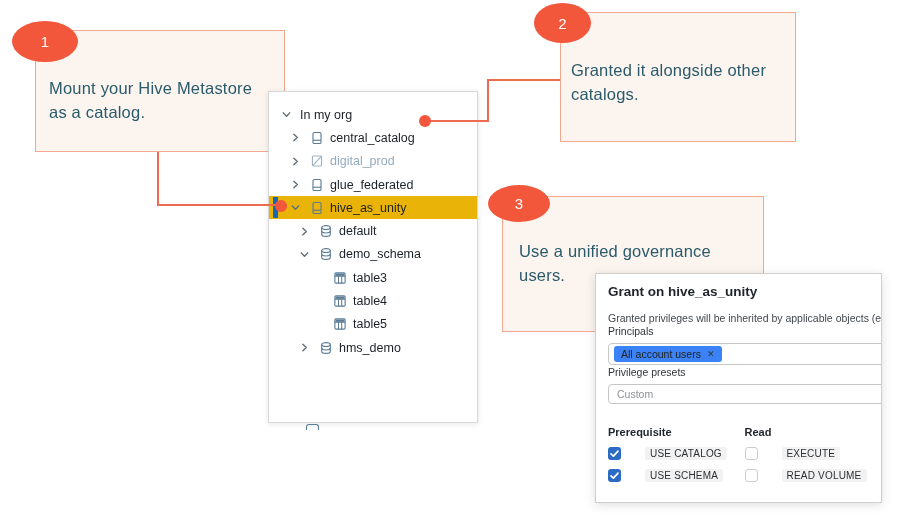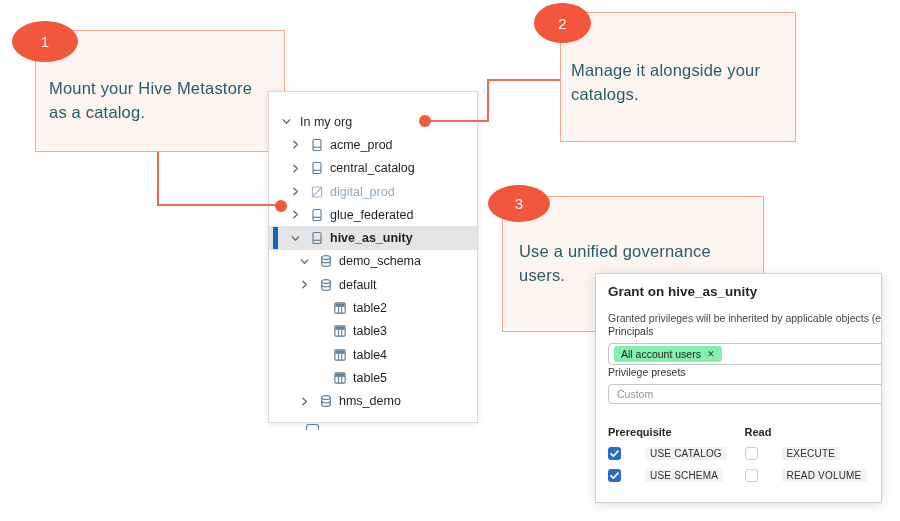--- a/index.html
+++ b/index.html
@@ -30,47 +30,47 @@
   #dot1{left:275px;top:200px;}
   #c2h1{left:489px;top:79px;width:71px;}
   #c2v{left:487px;top:79px;height:43px;}
   #c2h2{left:427px;top:120px;width:62px;}
   #dot2{left:419px;top:115px;}
   .dot{position:absolute;width:12px;height:12px;border-radius:50%;background:var(--accent);z-index:3;}
 
   
   .tree{position:absolute;left:268px;top:91px;width:210px;height:332px;background:#fff;
         border:1px solid #d8d8d8;box-shadow:0 1px 6px rgba(0,0,0,.10);z-index:2;
-        box-sizing:border-box;padding-top:18px;overflow:hidden;text-align:center;}
+        box-sizing:border-box;padding-top:11px;overflow:hidden;text-align:center;}
   .tree-row{height:23.3px;display:flex;align-items:center;position:relative;
             font-size:12.5px;color:#1b2127;box-sizing:border-box;}
   .d0{padding-left:11px;} .d1{padding-left:20px;} .d2{padding-left:29px;} .d3{padding-left:43px;}
   .chev{width:13px;height:13px;flex:0 0 13px;display:flex;align-items:center;justify-content:center;
         margin-right:7px;color:#5c6b76;}
   .tree-icon{width:15px;height:15px;flex:0 0 15px;display:flex;align-items:center;justify-content:center;
         margin-right:6px;color:var(--tree-icon);}
   .tree-label{white-space:nowrap;}
-  .tree-row.selected{background:#e5e5e5;font-weight:bold;}
+  .tree-row.selected{background:#eab308;}
   .tree-row.selected::before{content:"";position:absolute;left:4px;top:1px;bottom:1px;width:5px;
         background:var(--selection-blue);}
   .tree-row.muted .tree-label{color:#93abbe;}
   .tree-row.muted .tree-icon{color:#9db3c6;}
   .clipped-icon{position:absolute;left:306px;top:424px;width:13px;height:6px;z-index:2;
         border:1.4px solid var(--tree-icon);border-bottom:none;border-radius:3px 3px 0 0;box-sizing:border-box;}
 
   
   .modal{position:absolute;left:595px;top:273px;width:287px;height:230px;background:#fff;
          border:1px solid #cfcfcf;box-shadow:0 2px 10px rgba(0,0,0,.13);z-index:4;
          box-sizing:border-box;padding:10px 0 0 12px;overflow:hidden;}
   .modal-title{font-size:13.5px;font-weight:bold;color:#1e2429;}
   .modal-desc{font-size:10.5px;color:#43484d;white-space:nowrap;margin-top:13px;}
   .field-label{font-size:10.5px;color:#2f353a;margin-top:1px;}
   .principals-field{margin-top:6px;height:22px;border:1px solid #c6c6c6;border-radius:4px;width:310px;
          display:flex;align-items:center;padding-left:5px;box-sizing:border-box;background:#fff;}
-  .chip{background:#86efac;border-radius:3px;height:16px;display:flex;align-items:center;gap:6px;
+  .chip{background:#3b82f6;border-radius:3px;height:16px;display:flex;align-items:center;gap:6px;
         padding:0 7px;font-size:10.5px;color:#222;}
   .chip-x{font-size:9px;color:#33383d;line-height:1;}
   .custom-field{margin-top:6px;height:20px;border:1px solid #c6c6c6;border-radius:4px;width:310px;
         display:flex;align-items:center;padding-left:8px;box-sizing:border-box;
         font-size:10.5px;color:#8e9296;background:#fff;}
   .priv-row{display:flex;margin-top:22px;}
   .priv-col{width:158px;}
   .priv-header{font-weight:bold;font-size:11px;color:#23272c;}
   .priv-item{display:flex;align-items:center;gap:24px;margin-top:9px;}
   .checkbox{width:13px;height:13px;border-radius:3px;box-sizing:border-box;flex:0 0 13px;
@@ -86,21 +86,21 @@
 <div class="canvas">
 
   <div class="callout" id="callout1">
     <div class="callout-text">Mount your Hive Metastore as a catalog.</div>
   </div>
   <div class="badge" id="badge1">
     <span>1</span>
   </div>
 
   <div class="callout" id="callout2">
-    <div class="callout-text">Manage it alongside your catalogs.</div>
+    <div class="callout-text">Granted it alongside other catalogs.</div>
   </div>
   <div class="badge" id="badge2">
     <span>2</span>
   </div>
 
   <div class="callout" id="callout3">
     <div class="callout-text">Use a unified governance users.</div>
   </div>
   <div class="badge" id="badge3">
     <span>3</span>
@@ -129,120 +129,93 @@
             <svg viewBox="0 0 12 12" width="11" height="11" fill="none" stroke="currentColor" stroke-width="1.5" stroke-linecap="round" stroke-linejoin="round">
               <path d="M4.2 2.5 L8 6 L4.2 9.5"></path>
             </svg>
           </span>
     <span class="tree-icon">
             <svg viewBox="0 0 15 15" width="14" height="14" fill="none" stroke="currentColor" stroke-width="1.2">
               <rect x="3.2" y="1.6" width="8.6" height="11.8" rx="1.4"></rect>
               <path d="M3.2 9.9 h8.6"></path>
             </svg>
           </span>
-    <span class="tree-label">acme_prod</span>
+    <span class="tree-label">central_catalog</span>
+  </div>
+        <div class="tree-row d1 muted">
+    <span class="chev">
+            <svg viewBox="0 0 12 12" width="11" height="11" fill="none" stroke="currentColor" stroke-width="1.5" stroke-linecap="round" stroke-linejoin="round">
+              <path d="M4.2 2.5 L8 6 L4.2 9.5"></path>
+            </svg>
+          </span>
+    <span class="tree-icon">
+            <svg viewBox="0 0 15 15" width="14" height="14" fill="none" stroke="currentColor" stroke-width="1.2">
+              <rect x="2.6" y="2.2" width="9.8" height="10.6" rx="1"></rect>
+              <path d="M12.1 2.5 L2.9 12.5"></path>
+            </svg>
+          </span>
+    <span class="tree-label">digital_prod</span>
   </div>
         <div class="tree-row d1">
     <span class="chev">
             <svg viewBox="0 0 12 12" width="11" height="11" fill="none" stroke="currentColor" stroke-width="1.5" stroke-linecap="round" stroke-linejoin="round">
               <path d="M4.2 2.5 L8 6 L4.2 9.5"></path>
             </svg>
           </span>
     <span class="tree-icon">
             <svg viewBox="0 0 15 15" width="14" height="14" fill="none" stroke="currentColor" stroke-width="1.2">
               <rect x="3.2" y="1.6" width="8.6" height="11.8" rx="1.4"></rect>
               <path d="M3.2 9.9 h8.6"></path>
             </svg>
           </span>
-    <span class="tree-label">central_catalog</span>
-  </div>
-        <div class="tree-row d1 muted">
-    <span class="chev">
-            <svg viewBox="0 0 12 12" width="11" height="11" fill="none" stroke="currentColor" stroke-width="1.5" stroke-linecap="round" stroke-linejoin="round">
-              <path d="M4.2 2.5 L8 6 L4.2 9.5"></path>
-            </svg>
-          </span>
-    <span class="tree-icon">
-            <svg viewBox="0 0 15 15" width="14" height="14" fill="none" stroke="currentColor" stroke-width="1.2">
-              <rect x="2.6" y="2.2" width="9.8" height="10.6" rx="1"></rect>
-              <path d="M12.1 2.5 L2.9 12.5"></path>
-            </svg>
-          </span>
-    <span class="tree-label">digital_prod</span>
-  </div>
-        <div class="tree-row d1">
-    <span class="chev">
-            <svg viewBox="0 0 12 12" width="11" height="11" fill="none" stroke="currentColor" stroke-width="1.5" stroke-linecap="round" stroke-linejoin="round">
-              <path d="M4.2 2.5 L8 6 L4.2 9.5"></path>
+    <span class="tree-label">glue_federated</span>
+  </div>
+        <div class="tree-row d1 selected">
+    <span class="chev">
+            <svg viewBox="0 0 12 12" width="11" height="11" fill="none" stroke="currentColor" stroke-width="1.5" stroke-linecap="round" stroke-linejoin="round">
+              <path d="M2.5 4.2 L6 8 L9.5 4.2"></path>
             </svg>
           </span>
     <span class="tree-icon">
             <svg viewBox="0 0 15 15" width="14" height="14" fill="none" stroke="currentColor" stroke-width="1.2">
               <rect x="3.2" y="1.6" width="8.6" height="11.8" rx="1.4"></rect>
               <path d="M3.2 9.9 h8.6"></path>
             </svg>
           </span>
-    <span class="tree-label">glue_federated</span>
-  </div>
-        <div class="tree-row d1 selected">
-    <span class="chev">
-            <svg viewBox="0 0 12 12" width="11" height="11" fill="none" stroke="currentColor" stroke-width="1.5" stroke-linecap="round" stroke-linejoin="round">
-              <path d="M2.5 4.2 L6 8 L9.5 4.2"></path>
-            </svg>
-          </span>
-    <span class="tree-icon">
-            <svg viewBox="0 0 15 15" width="14" height="14" fill="none" stroke="currentColor" stroke-width="1.2">
-              <rect x="3.2" y="1.6" width="8.6" height="11.8" rx="1.4"></rect>
-              <path d="M3.2 9.9 h8.6"></path>
-            </svg>
-          </span>
     <span class="tree-label">hive_as_unity</span>
   </div>
         <div class="tree-row d2">
     <span class="chev">
             <svg viewBox="0 0 12 12" width="11" height="11" fill="none" stroke="currentColor" stroke-width="1.5" stroke-linecap="round" stroke-linejoin="round">
-              <path d="M2.5 4.2 L6 8 L9.5 4.2"></path>
+              <path d="M4.2 2.5 L8 6 L4.2 9.5"></path>
             </svg>
           </span>
     <span class="tree-icon">
             <svg viewBox="0 0 15 15" width="14" height="14" fill="none" stroke="currentColor" stroke-width="1.2">
               <ellipse cx="7.5" cy="3.8" rx="4.6" ry="2.1"></ellipse>
               <path d="M2.9 3.8 v7.4 c0 1.15 2.06 2.1 4.6 2.1 s4.6 -0.95 4.6 -2.1 V3.8"></path>
               <path d="M2.9 7.5 c0 1.15 2.06 2.1 4.6 2.1 s4.6 -0.95 4.6 -2.1"></path>
             </svg>
           </span>
-    <span class="tree-label">demo_schema</span>
+    <span class="tree-label">default</span>
   </div>
         <div class="tree-row d2">
     <span class="chev">
             <svg viewBox="0 0 12 12" width="11" height="11" fill="none" stroke="currentColor" stroke-width="1.5" stroke-linecap="round" stroke-linejoin="round">
-              <path d="M4.2 2.5 L8 6 L4.2 9.5"></path>
+              <path d="M2.5 4.2 L6 8 L9.5 4.2"></path>
             </svg>
           </span>
     <span class="tree-icon">
             <svg viewBox="0 0 15 15" width="14" height="14" fill="none" stroke="currentColor" stroke-width="1.2">
               <ellipse cx="7.5" cy="3.8" rx="4.6" ry="2.1"></ellipse>
               <path d="M2.9 3.8 v7.4 c0 1.15 2.06 2.1 4.6 2.1 s4.6 -0.95 4.6 -2.1 V3.8"></path>
               <path d="M2.9 7.5 c0 1.15 2.06 2.1 4.6 2.1 s4.6 -0.95 4.6 -2.1"></path>
             </svg>
           </span>
-    <span class="tree-label">default</span>
-  </div>
-        <div class="tree-row d3">
-    <span class="chev"></span>
-    <span class="tree-icon">
-            <svg viewBox="0 0 15 15" width="14" height="14" fill="none" stroke="currentColor" stroke-width="1.2">
-              <rect x="2" y="2" width="11" height="11" rx="1.2"></rect>
-              <path d="M2 5.6 h11"></path>
-              <path d="M2.7 2.7 h9.6 v2.5 h-9.6 z" fill="currentColor" stroke="none"></path>
-              <path d="M5.9 5.6 v7.4" stroke-width="1.1"></path>
-              <path d="M9.3 5.6 v7.4" stroke-width="1.1"></path>
-            </svg>
-          </span>
-    <span class="tree-label">table2</span>
+    <span class="tree-label">demo_schema</span>
   </div>
         <div class="tree-row d3">
     <span class="chev"></span>
     <span class="tree-icon">
             <svg viewBox="0 0 15 15" width="14" height="14" fill="none" stroke="currentColor" stroke-width="1.2">
               <rect x="2" y="2" width="11" height="11" rx="1.2"></rect>
               <path d="M2 5.6 h11"></path>
               <path d="M2.7 2.7 h9.6 v2.5 h-9.6 z" fill="currentColor" stroke="none"></path>
               <path d="M5.9 5.6 v7.4" stroke-width="1.1"></path>
               <path d="M9.3 5.6 v7.4" stroke-width="1.1"></path>

